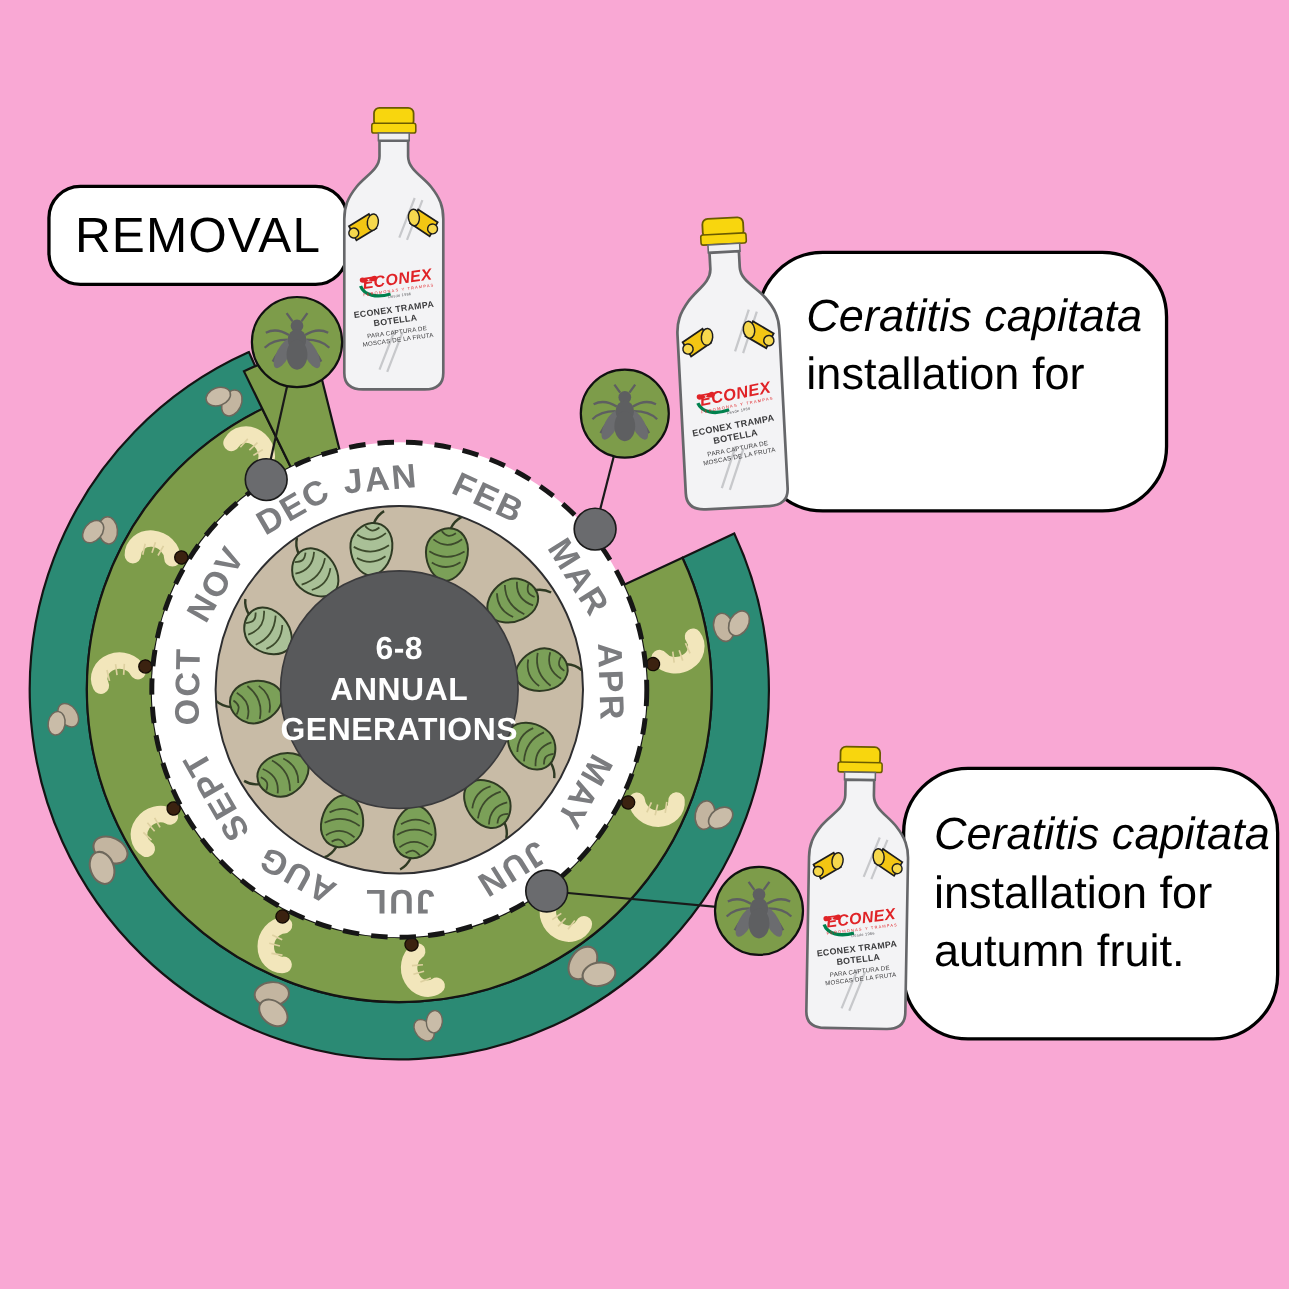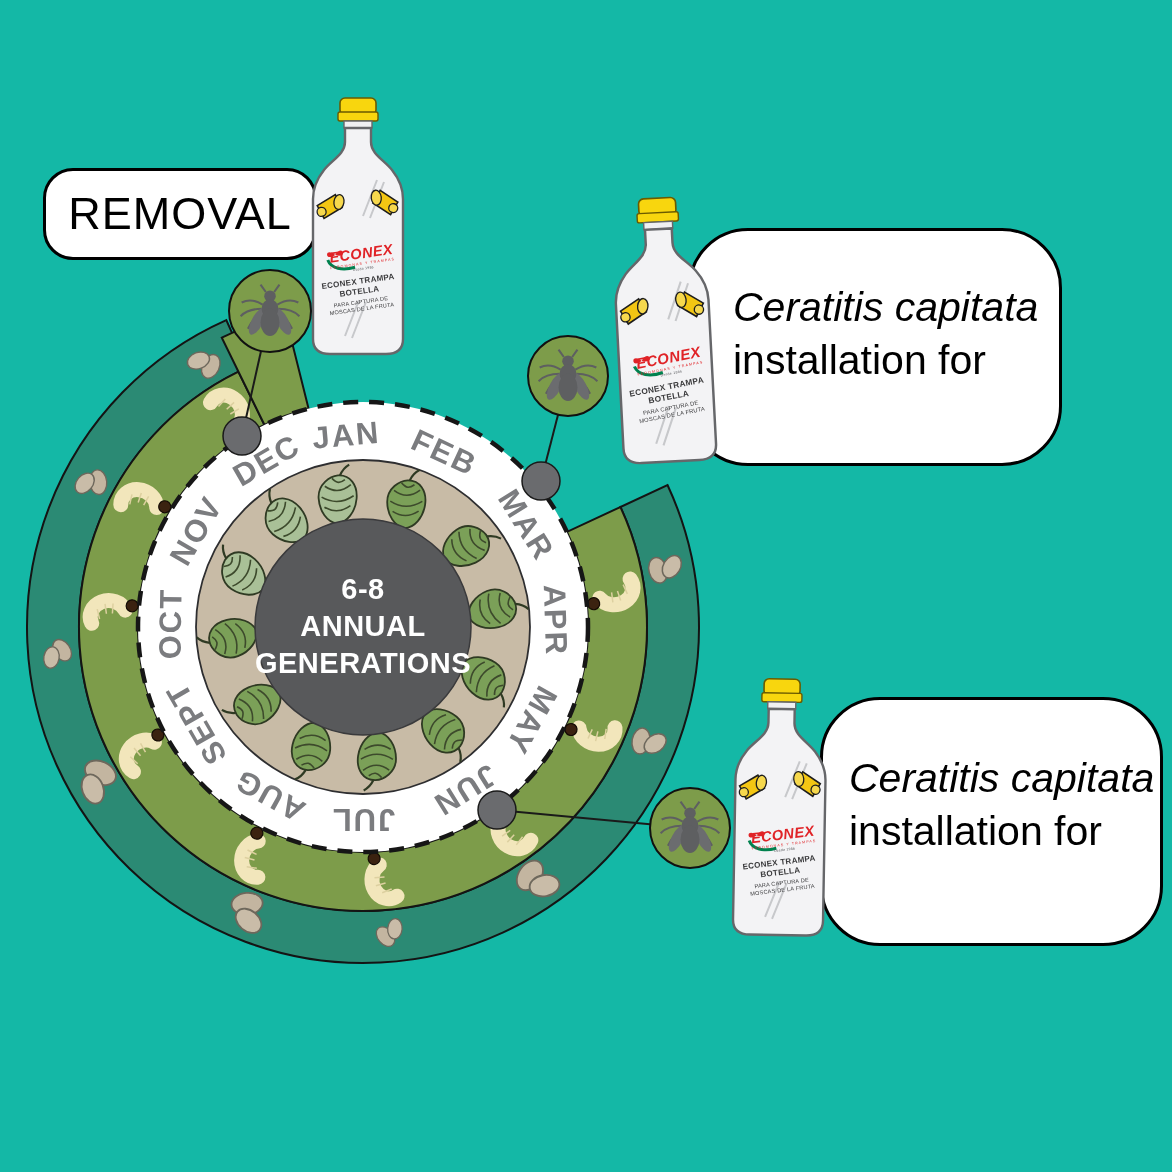--- a/index.html
+++ b/index.html
@@ -1,26 +1,26 @@
 <!DOCTYPE html>
 <html><head>
 <meta charset="utf-8">
 <style>
   html,body{margin:0;padding:0;background:#ffffff;}
-  #stage{position:relative;width:1172px;height:1172px;background:#14b8a6;overflow:hidden;
+  #stage{position:relative;width:1172px;height:1172px;background:#f9a8d4;overflow:hidden;
          font-family:"Liberation Sans",sans-serif;}
   .bubble{position:absolute;background:#fff;border:3.5px solid #000;z-index:1;box-sizing:border-box;}
   #removal-bubble{left:43px;top:168px;width:274px;height:92px;border-radius:30px;
       display:flex;align-items:center;justify-content:center;
       font-size:45px;letter-spacing:1px;color:#000;}
   #summer-bubble{left:688px;top:228px;width:374px;height:238px;border-radius:60px;
       padding:30px 10px 0 42px;}
   #autumn-bubble{left:820px;top:697px;width:343px;height:249px;border-radius:60px;
       padding:32px 10px 0 26px;}
-  .callout-text{font-size:41px;line-height:53px;color:#000;white-space:nowrap;margin-top:20px;}
+  .callout-text{font-size:41px;line-height:53px;color:#000;white-space:nowrap;}
   .species{font-style:italic;}
   #svg-main{position:absolute;left:0;top:0;z-index:2;}
   text{font-family:"Liberation Sans",sans-serif;}
   .month{font-size:31px;font-weight:bold;letter-spacing:2px;fill:#7b7c7f;}
   .center-line{font-size:29px;font-weight:bold;letter-spacing:0.5px;fill:#ffffff;}
   .lbl-bold{font-size:8px;font-weight:bold;fill:#3b3b3d;letter-spacing:.3px;}
   .lbl-small{font-size:5.6px;fill:#3b3b3d;letter-spacing:.2px;}
   .brand{font-size:14.5px;font-weight:bold;font-style:italic;fill:#e02327;letter-spacing:.4px;}
   .brand-tag{font-size:3.6px;fill:#e02327;letter-spacing:1.1px;}
   .brand-since{font-size:3.4px;fill:#55565a;letter-spacing:.3px;}
@@ -38,20 +38,21 @@
     <div class="callout-text">
       <div class="species">Ceratitis capitata</div>
       <div>installation for</div>
     </div>
   </div>
 
   <div class="bubble" id="autumn-bubble">
     <div class="callout-text">
       <div class="species">Ceratitis capitata</div>
       <div>installation for</div>
+      <div>autumn fruit.</div>
     </div>
   </div>
 
   <svg id="svg-main" width="1172" height="1172" viewBox="0 0 1172 1172">
     <defs>
 
       <g id="leafBase">
         <path d="M2,-21 C4,-26 6,-29 11,-32" fill="none" stroke="#2f3a23" stroke-width="2.2"></path>
         <path d="M0,-21 C12,-22 20,-12 19,2 C18,15 10,26 0,27 C-10,26 -18,15 -19,2 C-20,-12 -8,-20 0,-21 Z" stroke="#2f3a23" stroke-width="1.8"></path>
         <path d="M-13,-10 C-4,-4 5,-5 13,-12 M-16,1 C-5,7 6,6 16,-1 M-13,11 C-4,16 5,15 13,9 M-6,-18 C-1,-13 2,-13 7,-17" fill="none" stroke="#3d4a2c" stroke-width="1.6"></path>

